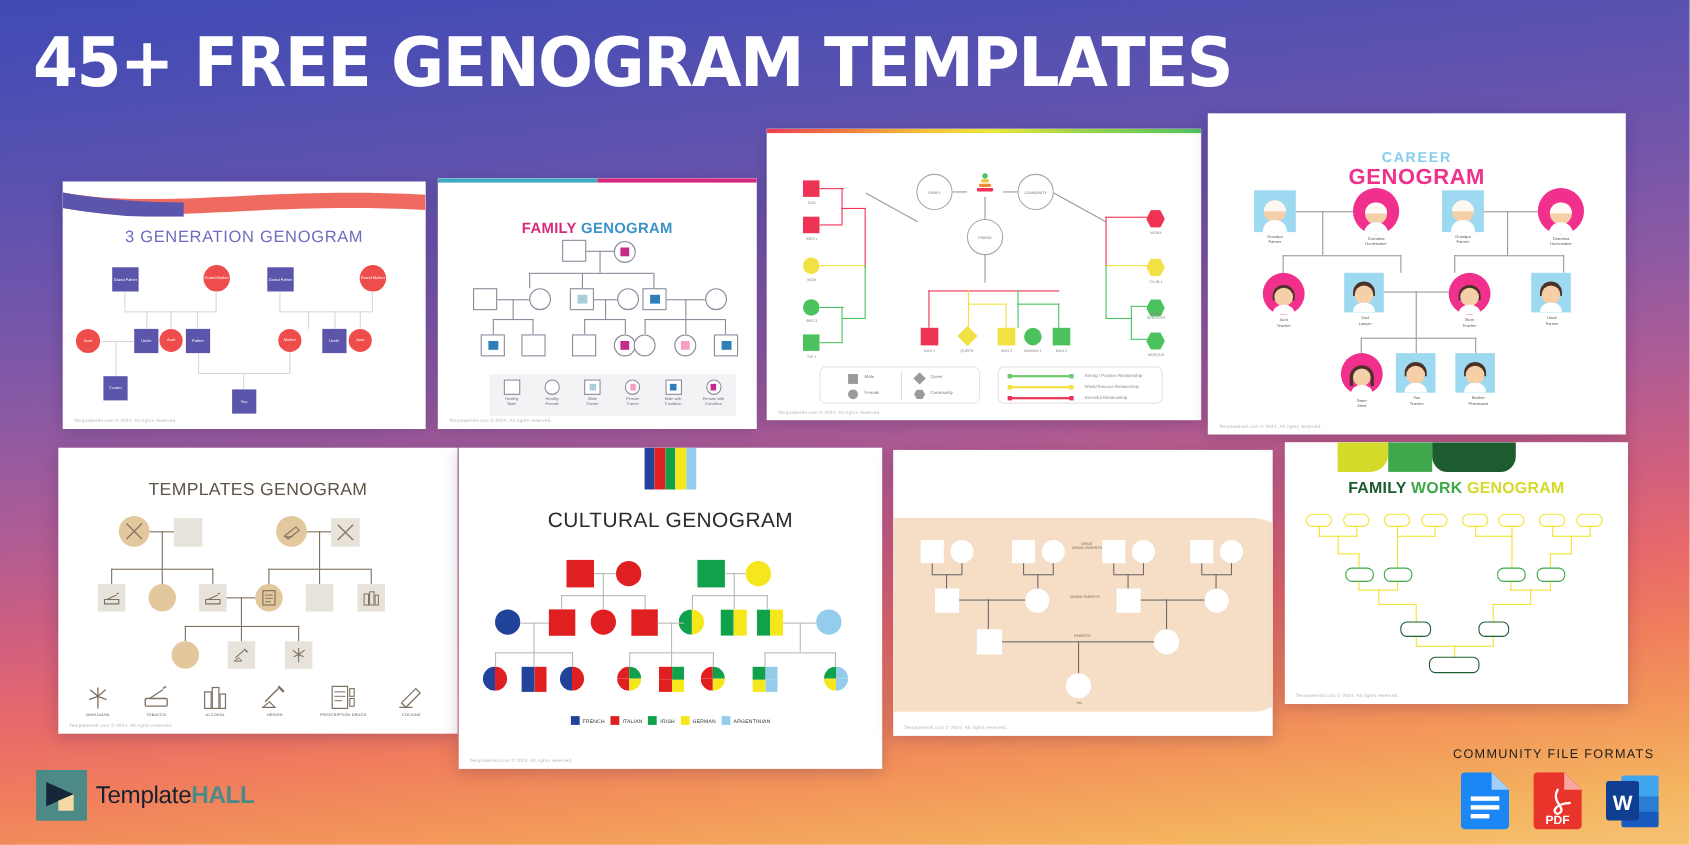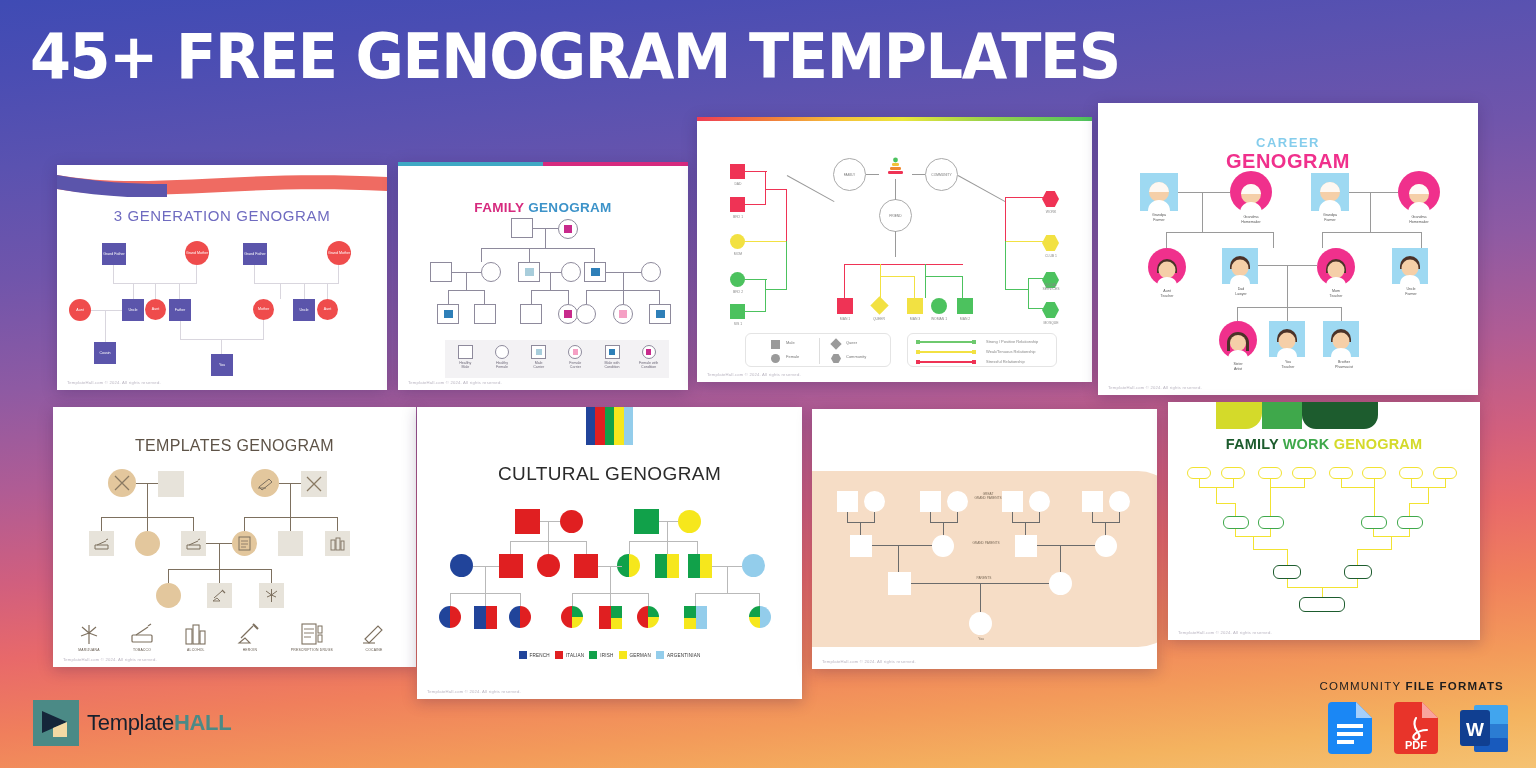--- a/index.html
+++ b/index.html
@@ -130,21 +130,21 @@
 
   
   .logo { position:absolute; left:33px; top:700px; display:flex; align-items:center; gap:8px; }
   .logo-mark { width:46px; height:46px; background:#4b8a86; position:relative; }
   .logo-text { font-size:22px; color:#16202e; letter-spacing:-0.3px; }
   .logo-text b { color:#4b8a86; }
 
   
   .ff { position:absolute; right:32px; bottom:14px; text-align:right; }
   .ff-cap { font-size:11.5px; color:#1d1d1d; letter-spacing:1.2px; margin-bottom:10px; }
-  .ff-cap b { font-weight:bold;text-align:center; }
+  .ff-cap b { font-weight:normal;text-align:center; }
   .ff-icons { display:flex; gap:22px; justify-content:flex-end; }
   .ff-icon { width:44px; height:52px; position:relative; }
 </style>
 </head>
 <body>
 
 <div class="title">45+ FREE GENOGRAM TEMPLATES</div>
 
 <div class="card" id="card1">
   <div class="ribbon">

